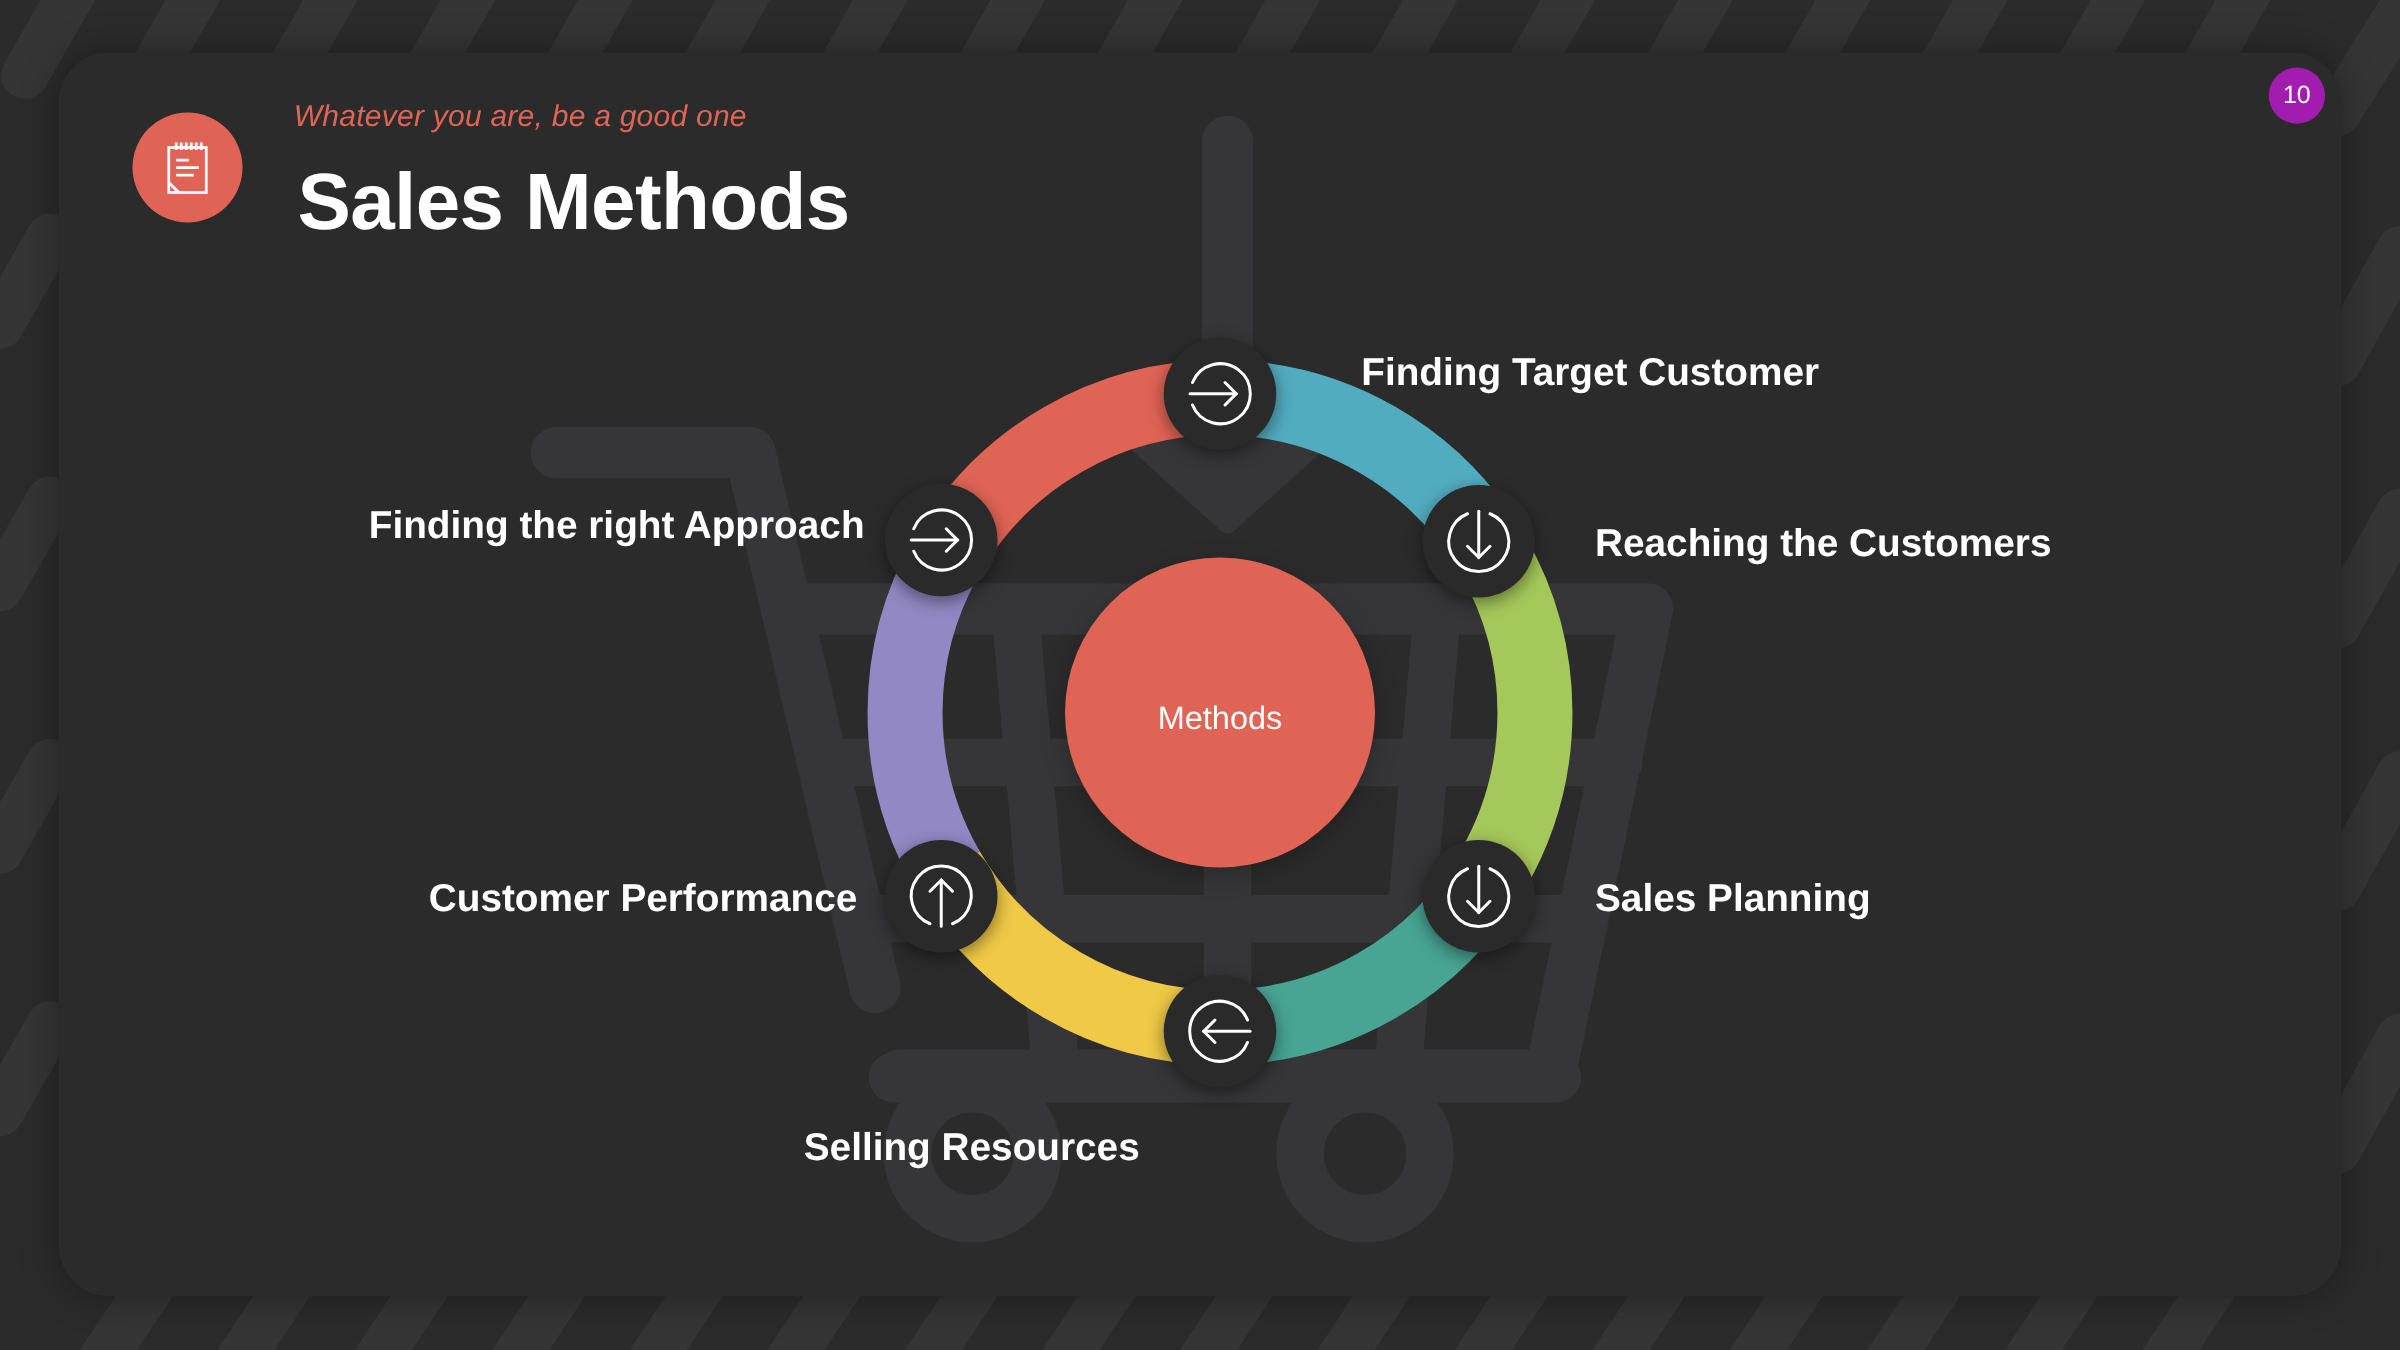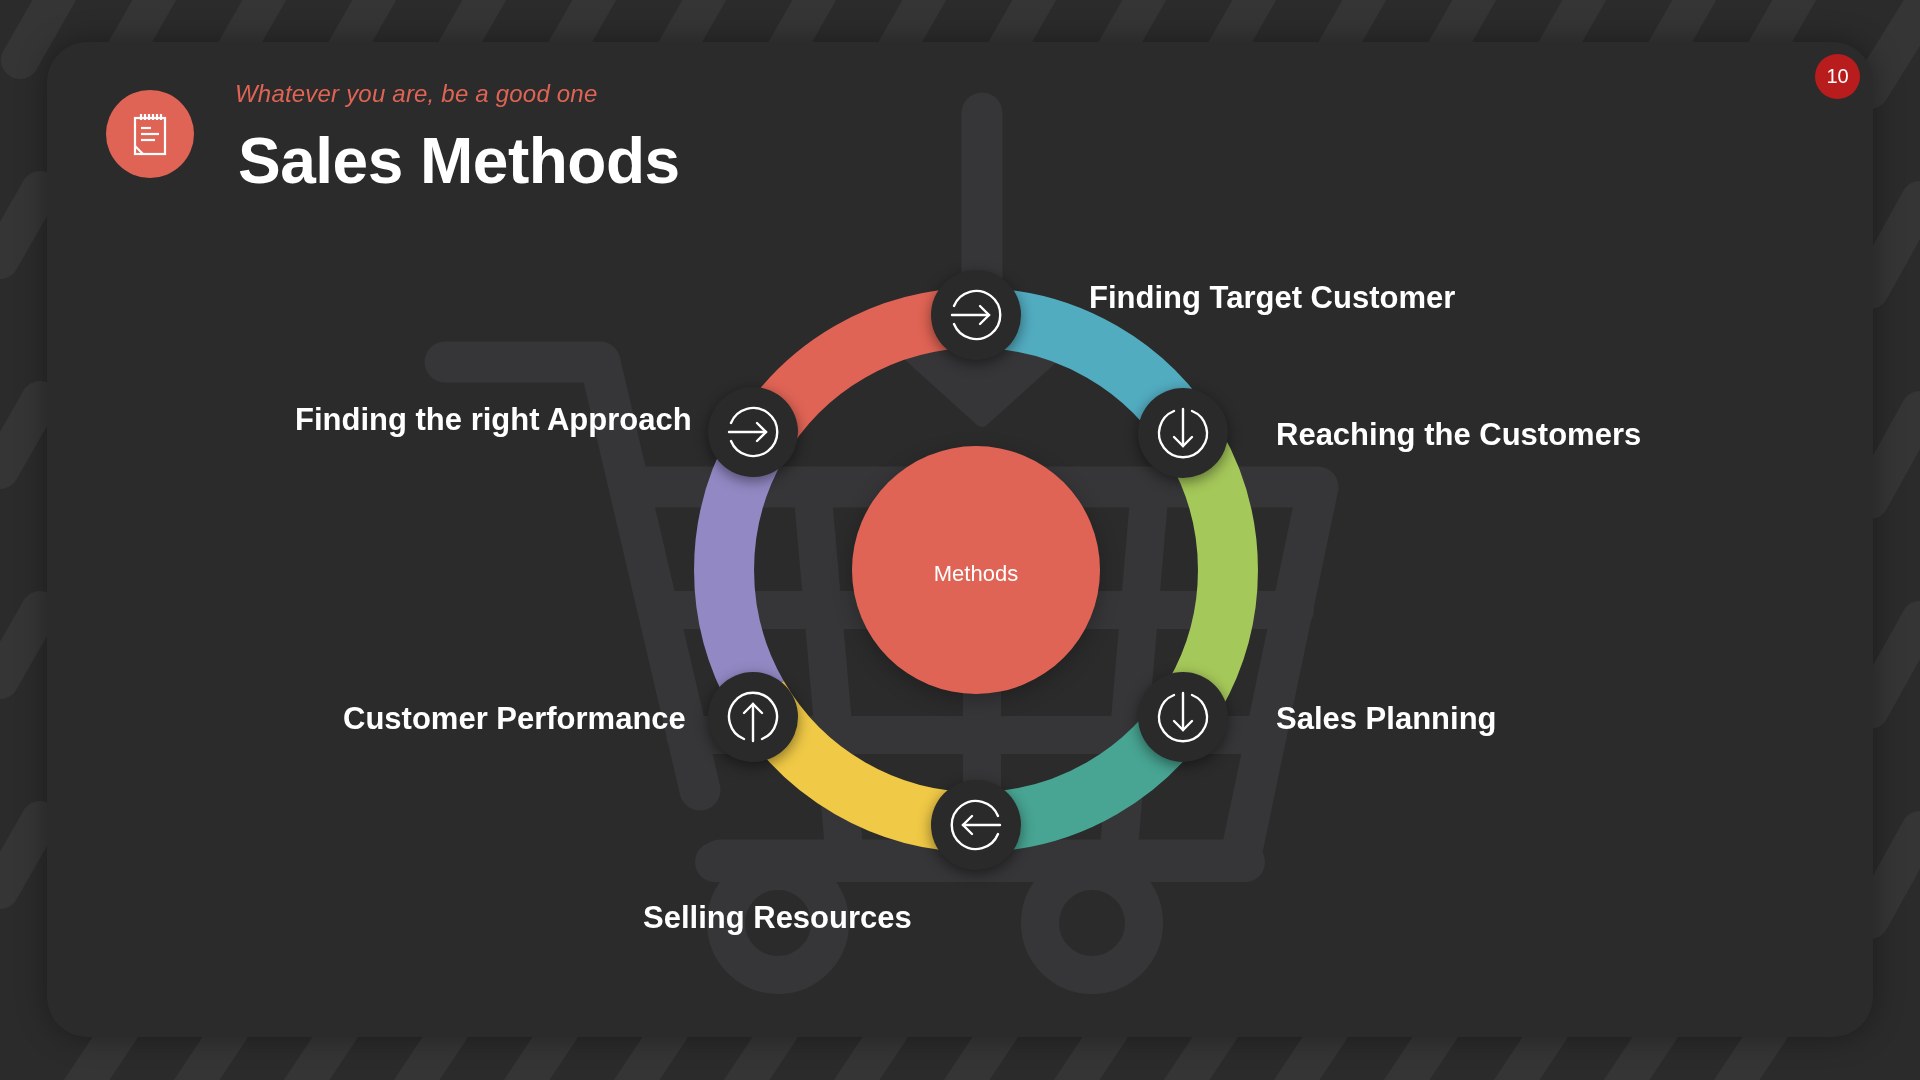--- a/index.html
+++ b/index.html
@@ -24,30 +24,30 @@
   .subtitle {
     position:absolute; left:235px; top:80px;
     color:#e06455; font-style:italic; font-size:24px; letter-spacing:0.2px;
   }
   .title {
     position:absolute; left:238px; top:124px;
     color:#ffffff; font-weight:bold; font-size:64px; letter-spacing:-0.5px;
   }
   .page-badge {
     position:absolute; left:1815px; top:54px; width:45px; height:45px; border-radius:50%;
-    background:#b91c1c; color:#fff; font-size:20px;
+    background:#a21caf; color:#fff; font-size:20px;
     display:flex; align-items:center; justify-content:center;
   }
   .center-circle {
     position:absolute; left:852px; top:446px; width:248px; height:248px; border-radius:50%;
     background:#e06455; display:flex; flex-direction:column; align-items:center; justify-content:center;
     box-shadow:0 6px 20px rgba(0,0,0,0.25);
   }
   .center-title { color:#fff; font-weight:bold; font-size:48px; line-height:52px; margin-top:-8px; }
-  .center-sub { color:#fff; font-size:22px; line-height:34px; margin-top:8px; }
+  .center-sub { color:#fff; font-size:26px; line-height:34px; margin-top:8px; }
   .step-label {
     position:absolute; color:#ffffff; font-weight:bold; font-size:31px; white-space:nowrap; line-height:36px;
   }
   .node {
     position:absolute; width:90px; height:90px; border-radius:50%; background:#2a2a2b;
     display:flex; align-items:center; justify-content:center;
     box-shadow:0 4px 14px rgba(0,0,0,0.45);
   }
 </style>
 </head>

